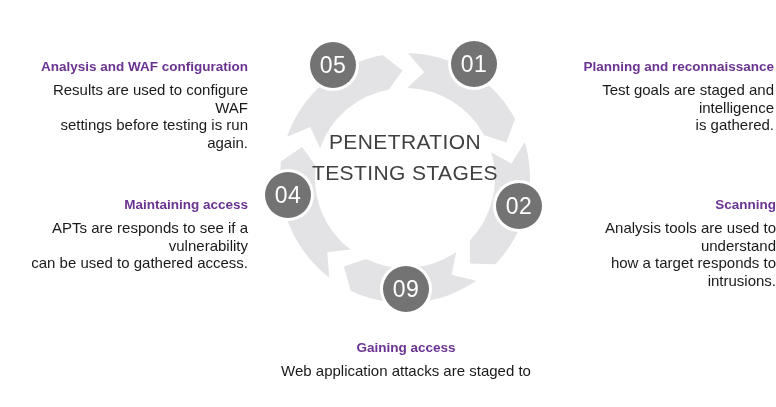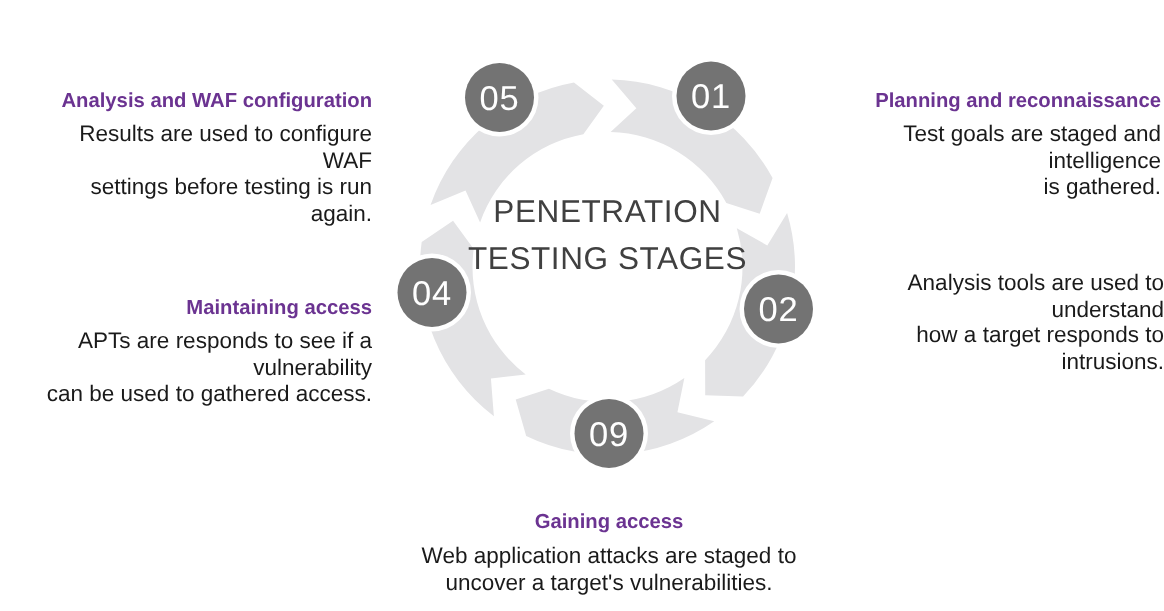--- a/index.html
+++ b/index.html
@@ -137,35 +137,35 @@
 
   <div class="block blk-planning align-left">
     <p class="b-title">Planning and reconnaissance</p>
     <p class="b-body">
       <span class="line">Test goals are staged and intelligence</span>
       <span class="line">is gathered.</span>
     </p>
   </div>
 
   <div class="block blk-scanning align-left">
+    <p class="b-title">Scanning</p>
     <p class="b-body">
       <span class="line">Analysis tools are used to understand</span>
       <span class="line">how a target responds to intrusions.</span>
     </p>
   </div>
 
   <div class="block blk-maintaining align-right">
     <p class="b-title">Maintaining access</p>
     <p class="b-body">
       <span class="line">APTs are responds to see if a vulnerability</span>
       <span class="line">can be used to gathered access.</span>
     </p>
   </div>
 
   <div class="block blk-gaining align-center">
     <p class="b-title">Gaining access</p>
     <p class="b-body">
       <span class="line">Web application attacks are staged to</span>
-      <span class="line">uncover a target's vulnerabilities.</span>
     </p>
   </div>
 
 </div>
 
 </body></html>

